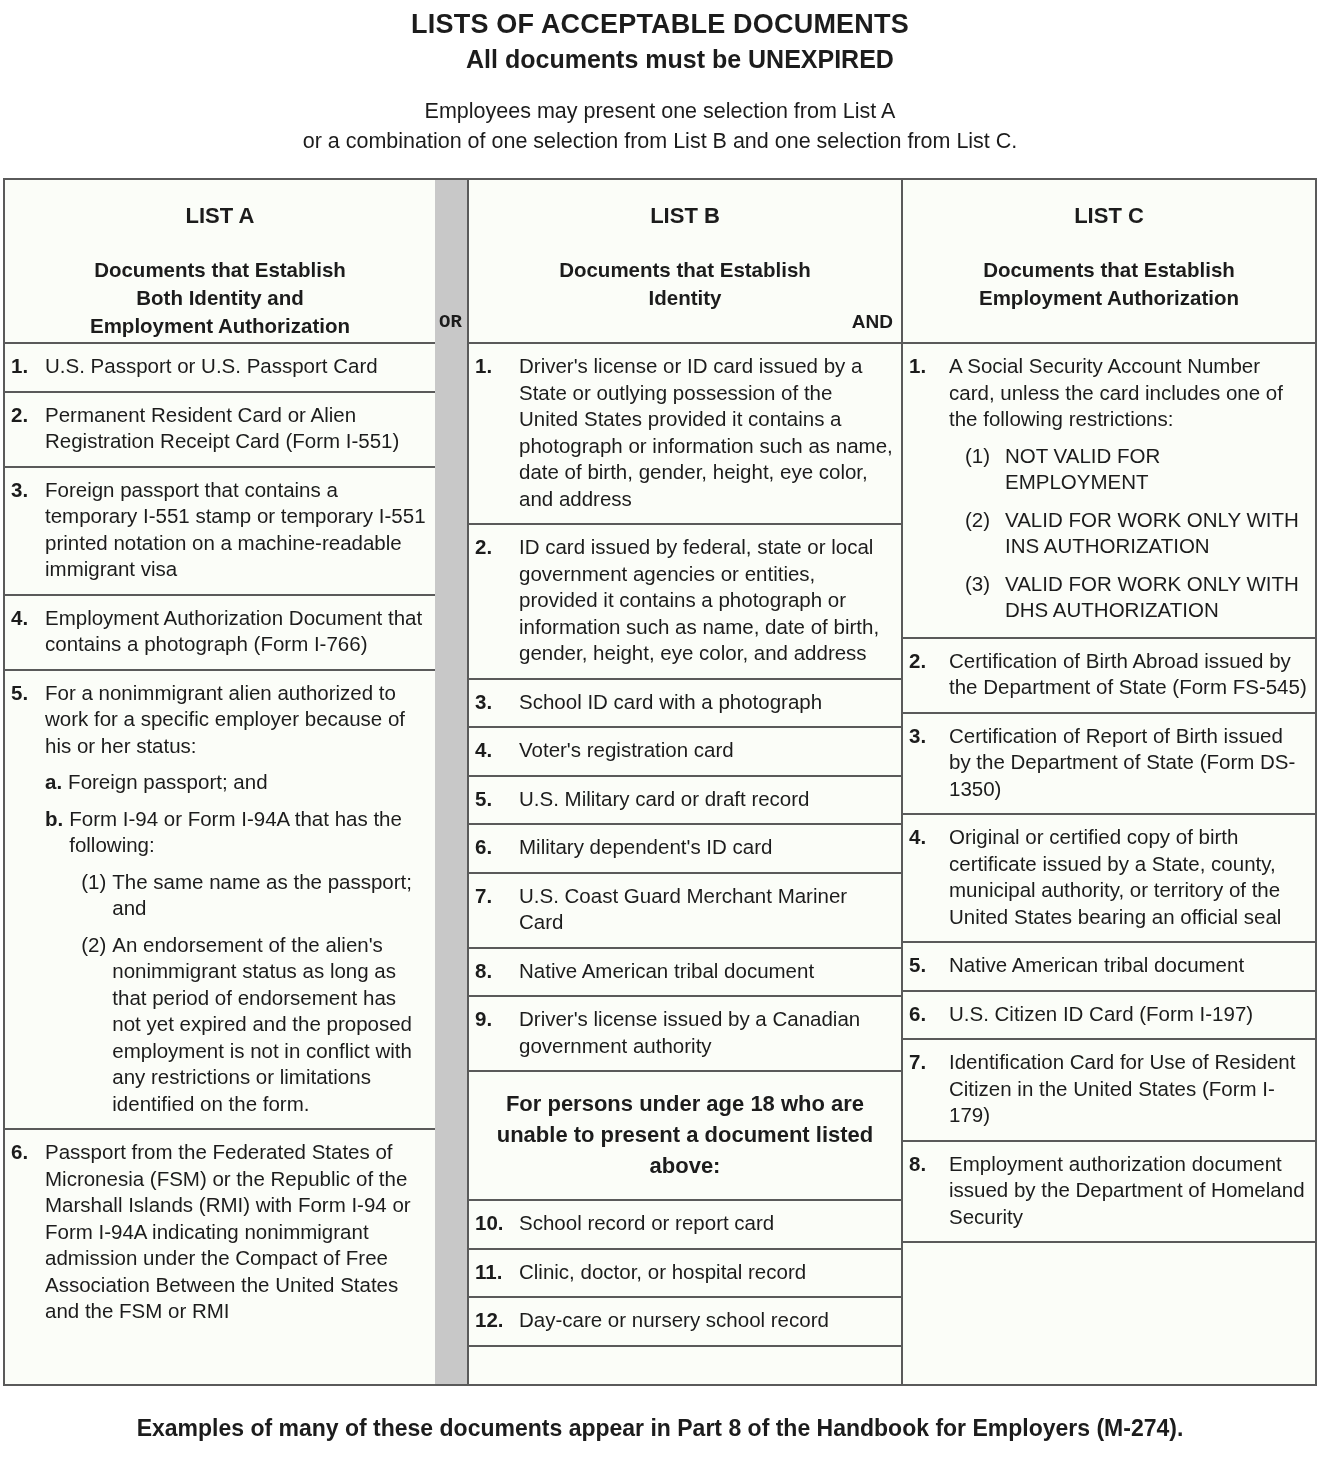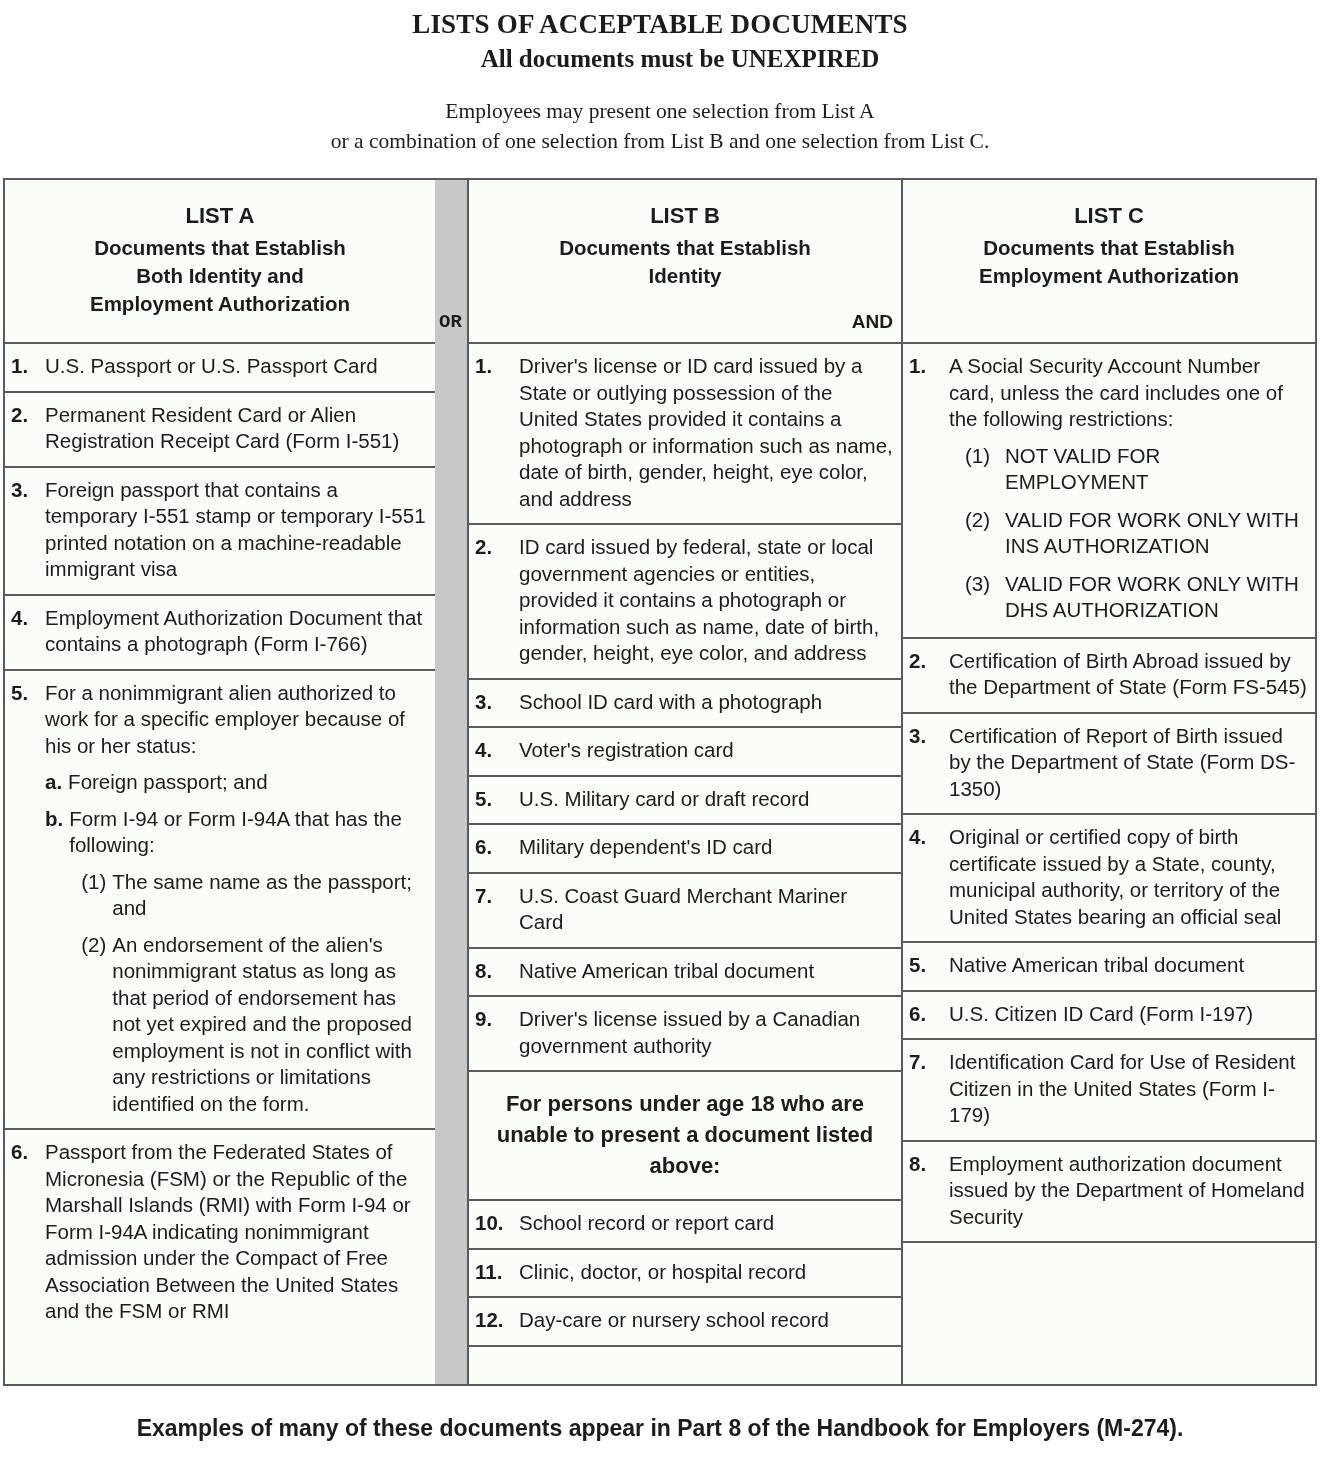--- a/index.html
+++ b/index.html
@@ -9,21 +9,21 @@
   }
   body {
     width: 1320px; height: 1476px;
     font-family: "Liberation Sans", sans-serif;
     color: #1c1c1c;
     position: relative;
     overflow: hidden;
   }
 
   
-  .doc-header { text-align: center; padding-top: 6px; font-family: Liberation Serif, serif; }
+  .doc-header { text-align: center; padding-top: 6px; }
   .title-main {
     font-size: 27px; font-weight: bold; letter-spacing: .2px;
     line-height: 36px; margin: 0;
   }
   .title-sub {
     font-size: 25px; font-weight: bold;
     line-height: 34px; margin: 0; padding-left: 40px;
   }
   .intro {
     margin-top: 20px;
@@ -50,21 +50,21 @@
   .col-head {
     height: 164px;
     padding: 22px 8px 0 8px;
     text-align: center;
     position: relative;
     border-bottom: 2px solid #5a5a5a;
   }
   .col-or .col-head { border-bottom: none; padding: 0; height: 164px; font-family: Liberation Mono, monospace; }
   .list-name {
     font-size: 22px; font-weight: bold; line-height: 28px;
-    margin-bottom: 4px;
+    margin-bottom: 26px;
   }
   .list-desc {
     font-size: 20.5px; font-weight: bold; line-height: 28px;
   }
   .or-label {
     position: absolute; left: 4px; bottom: 12px;
     font-size: 19px; font-weight: bold; line-height: 20px;
   }
   .and-label {
     position: absolute; right: 8px; bottom: 10px;

